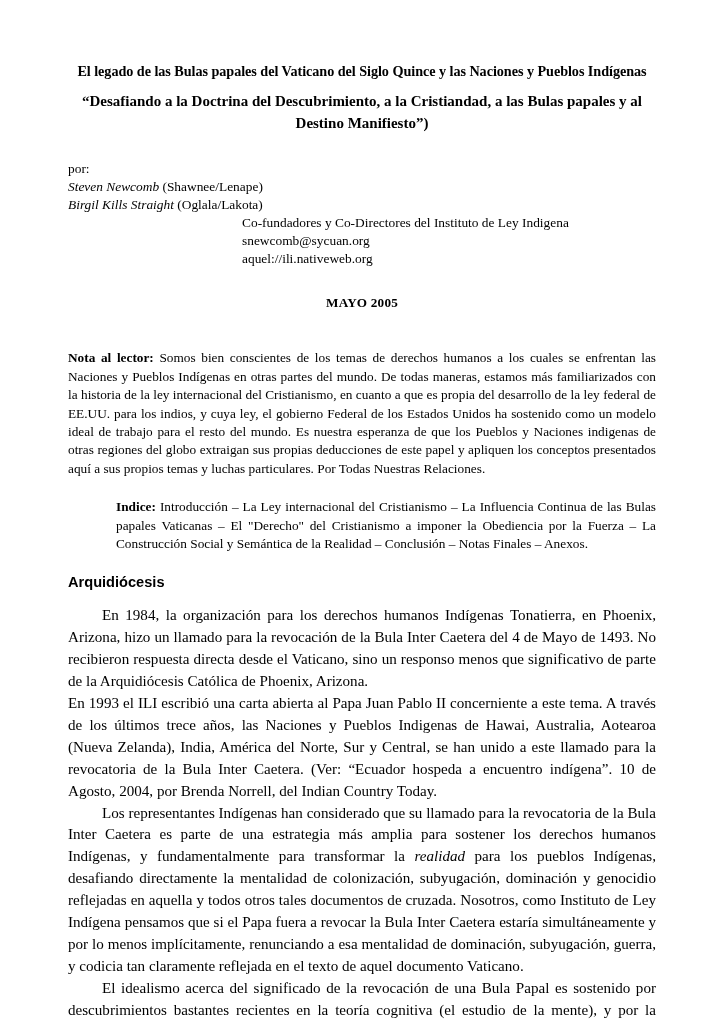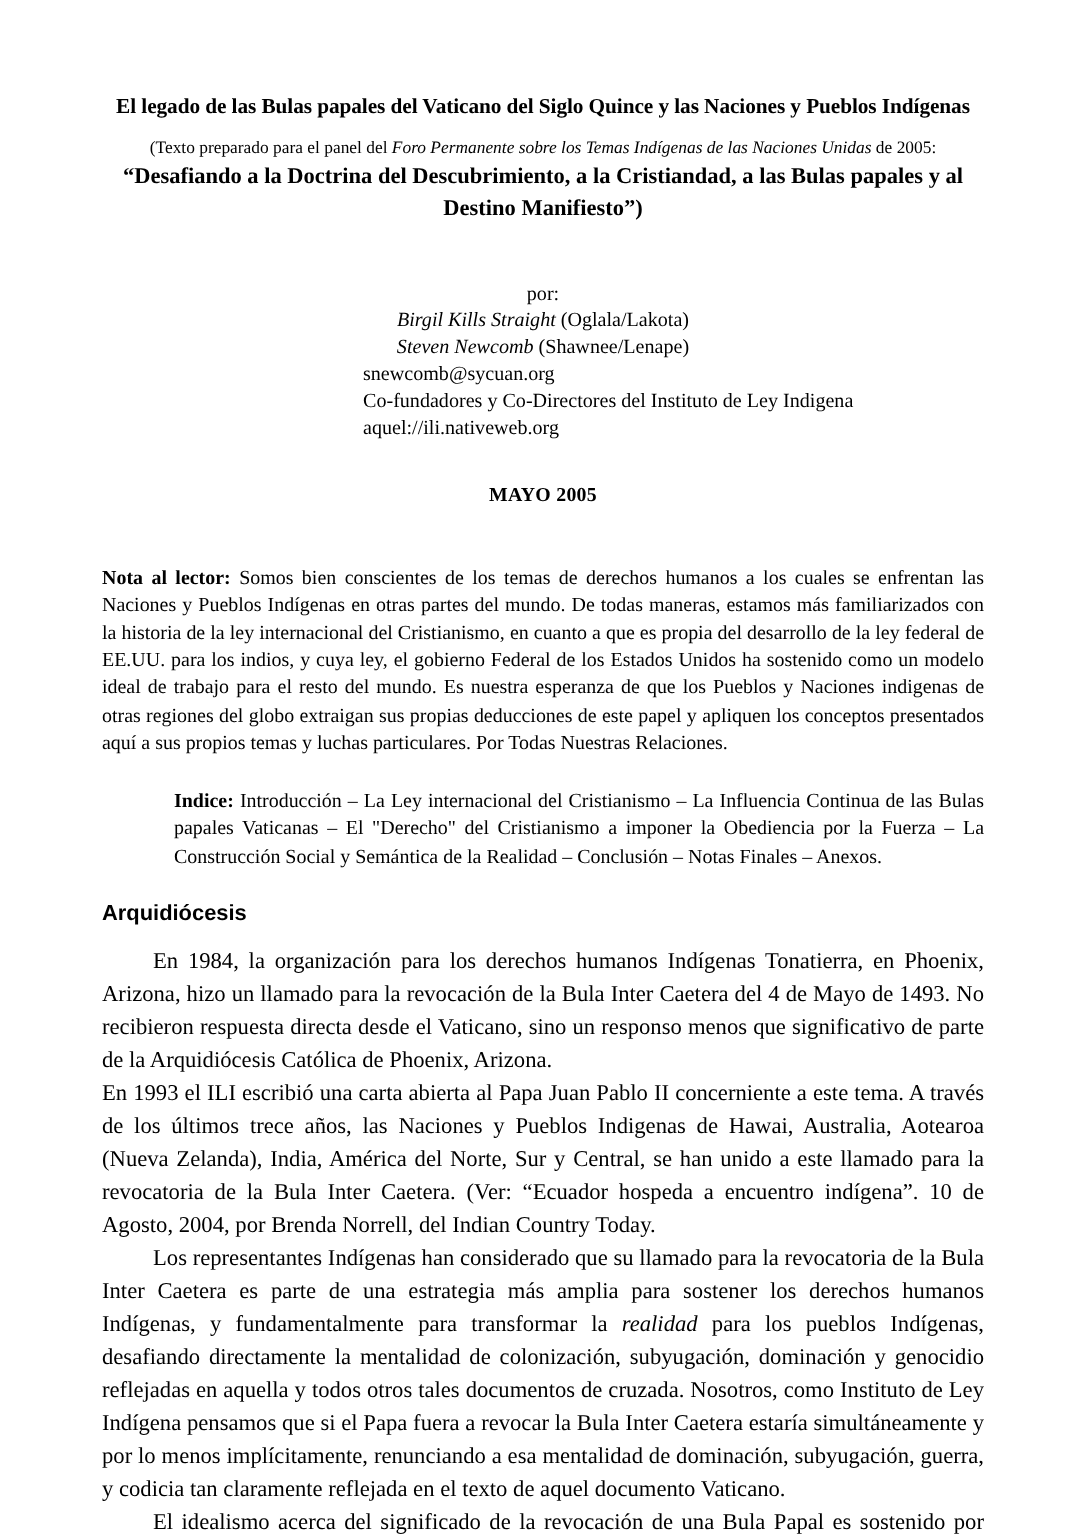--- a/index.html
+++ b/index.html
@@ -45,24 +45,23 @@
   .doc-subtitle .line1 { display: block; }
   .doc-subtitle .line1 em { font-style: italic; }
   .doc-subtitle .line2 {
     display: block;
     font-weight: bold;
     font-size: 15px;
   }
 
   
   .byline {
-    margin-top: 36px;
+    margin-top: 26px;
     font-size: 13.4px;
     line-height: 1.34;
-    text-align: center;
   }
   .byline .por { display: block; }
   .byline .author { display: block; }
   .byline .author em { font-style: italic; }
 
   .contact {
     margin-left: 174px;
     font-size: 13.4px;
     line-height: 1.33;
   }
@@ -124,33 +123,32 @@
 </style>
 </head>
 <body>
 
 <div class="page">
   <div class="content">
 
     <h1 class="doc-title">El legado de las Bulas papales del Vaticano del Siglo Quince y las Naciones y Pueblos Indígenas</h1>
 
     <div class="doc-subtitle">
-      <span class="line1"><span>(Texto preparado para el panel del </span><em>Foro Permanente sobre los Temas Indígenas de las Naciones Unidas</em><span> de 2005:</span></span>
       <span class="line2">“Desafiando a la Doctrina del Descubrimiento, a la Cristiandad, a las Bulas papales y al Destino Manifiesto”)</span>
     </div>
 
     <div class="byline">
       <span class="por">por:</span>
+      <span class="author"><em>Steven Newcomb</em><span> (Shawnee/Lenape)</span></span>
       <span class="author"><em>Birgil Kills Straight</em><span> (Oglala/Lakota)</span></span>
-      <span class="author"><em>Steven Newcomb</em><span> (Shawnee/Lenape)</span></span>
     </div>
 
     <div class="contact">
+      <span>Co-fundadores y Co-Directores del Instituto de Ley Indigena</span>
       <span>snewcomb@sycuan.org</span>
-      <span>Co-fundadores y Co-Directores del Instituto de Ley Indigena</span>
       <span>aquel://ili.nativeweb.org</span>
     </div>
 
     <div class="date-line">MAYO 2005</div>
 
     <p class="note"><b>Nota al lector:</b><span> Somos bien conscientes de los temas de derechos humanos a los cuales se enfrentan las Naciones y Pueblos Indígenas en otras partes del mundo. De todas maneras, estamos más familiarizados con la historia de la ley internacional del Cristianismo, en cuanto a que es propia del desarrollo de la ley federal de EE.UU. para los indios, y cuya ley, el gobierno Federal de los Estados Unidos ha sostenido como un modelo ideal de trabajo para el resto del mundo. Es nuestra esperanza de que los Pueblos y Naciones indigenas de otras regiones del globo extraigan sus propias deducciones de este papel y apliquen los conceptos presentados aquí a sus propios temas y luchas particulares. Por Todas Nuestras Relaciones.</span></p>
 
     <p class="index"><b>Indice:</b><span> Introducción – La Ley internacional del Cristianismo – La Influencia Continua de las Bulas papales Vaticanas – El "Derecho" del Cristianismo a imponer la Obediencia por la Fuerza – La Construcción Social y Semántica de la Realidad – Conclusión – Notas Finales – Anexos.</span></p>
 
     <h2 class="section-heading">Arquidiócesis</h2>

